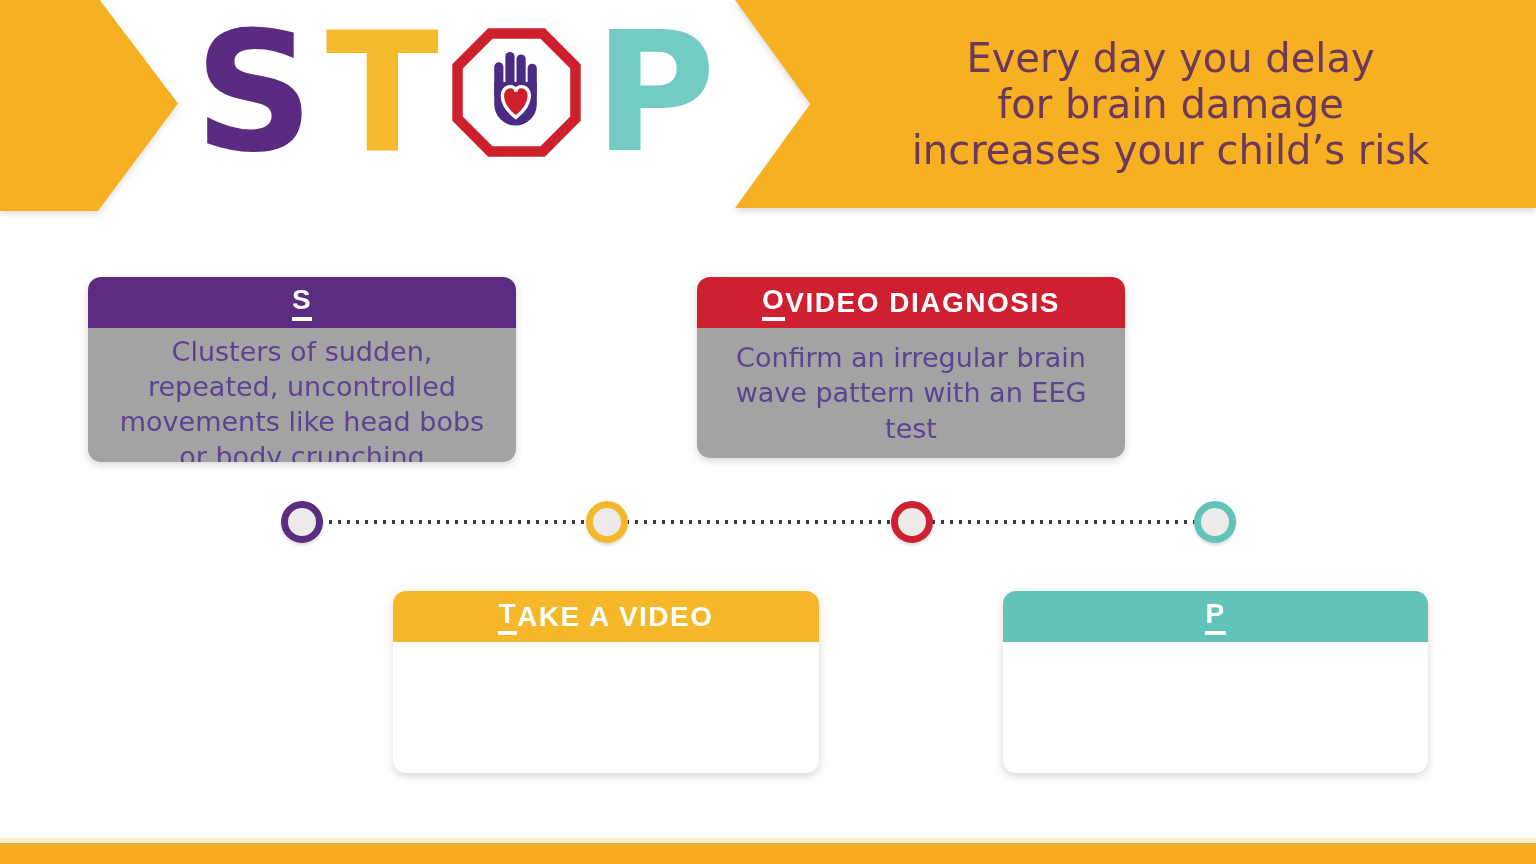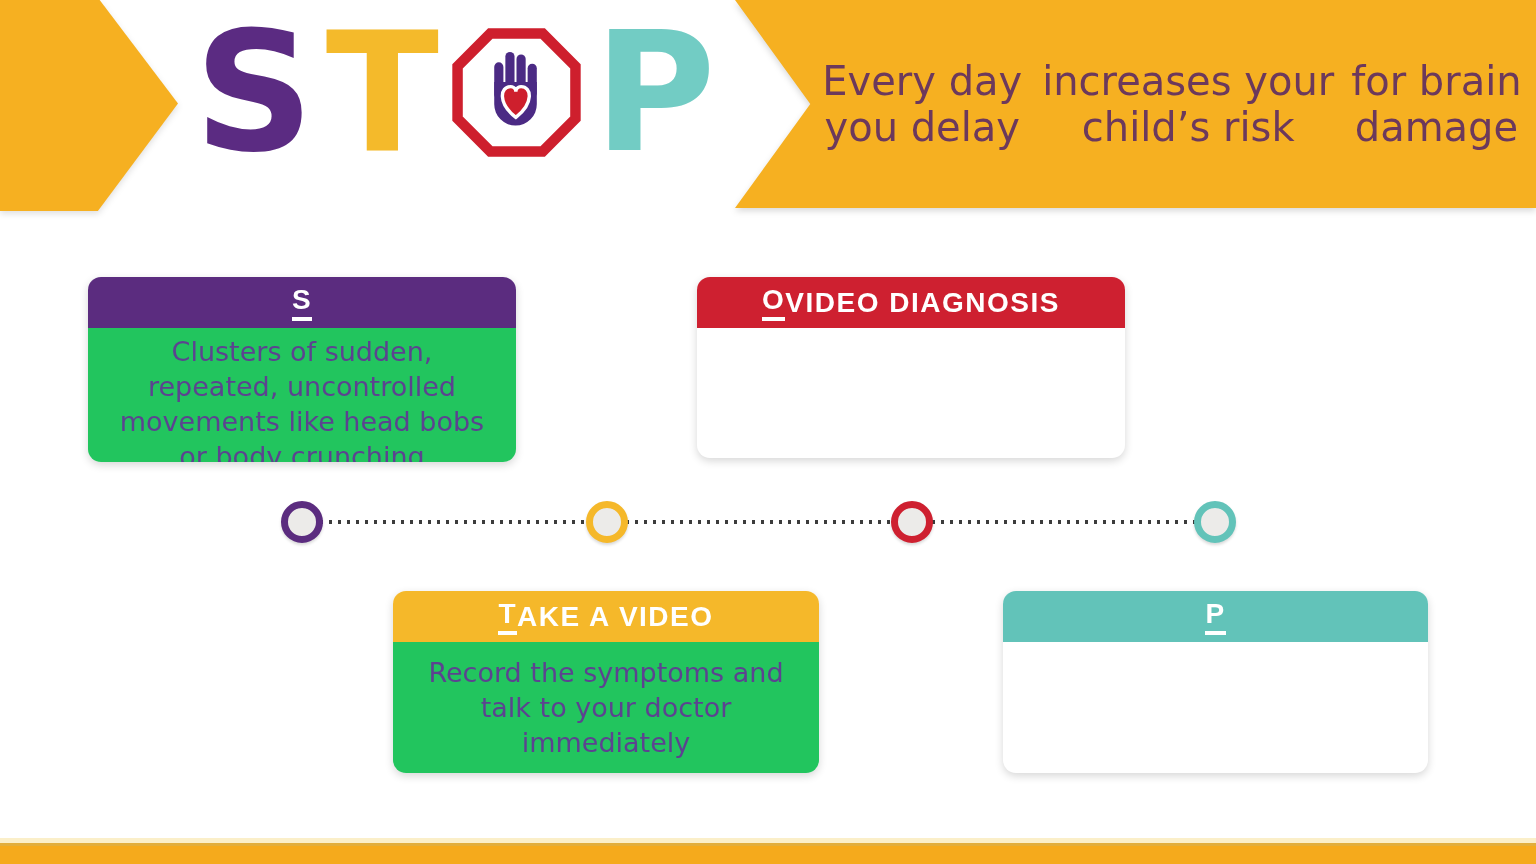--- a/index.html
+++ b/index.html
@@ -11,21 +11,21 @@
   
   .pentagon-wrap{position:absolute;left:0;top:0;filter:drop-shadow(0 3px 3px rgba(0,0,0,.12));}
   .pentagon{
     width:178px;height:211px;background:#F6B021;
     clip-path:polygon(0 0,56% 0,100% 49%,55% 100%,0 100%);
   }
   .banner-wrap{position:absolute;left:735px;top:0;filter:drop-shadow(0 3px 3px rgba(0,0,0,.15));}
   .banner{
     width:801px;height:208px;background:#F6B021;
     clip-path:polygon(0 0,100% 0,100% 100%,0 100%,9.4% 50%);
-    display:flex;flex-direction:row;align-items:center;justify-content:center;
+    display:flex;flex-direction:column;align-items:center;justify-content:center;
     padding-left:70px;box-sizing:border-box;
   }
   .banner-line{
     font-family:"DejaVu Sans","Liberation Sans",sans-serif;
     font-size:40px;line-height:46px;color:#6C395C;text-align:center;
   }
 
   
   .logo-row{
     position:absolute;left:205px;top:20px;width:500px;height:145px;
@@ -53,21 +53,21 @@
   .card-see-signs   {left:88px;  top:277px; width:428px; height:185px;}
   .card-obtain      {left:697px; top:277px; width:428px; height:181px;}
   .card-video       {left:393px; top:591px; width:426px; height:182px;}
   .card-prioritize  {left:1003px;top:591px; width:425px; height:182px;}
   .card-header{
     flex:0 0 51px;display:flex;align-items:center;justify-content:center;
     color:#ffffff;font-weight:bold;font-size:28px;letter-spacing:1.5px;
   }
   .card-header .initial{border-bottom:4px solid #ffffff;padding-bottom:1px;}
   .card-body{
-    flex:1;background:#22c55e;display:flex;align-items:center;justify-content:center;
+    flex:1;background:#a3a3a3;display:flex;align-items:center;justify-content:center;
     text-align:center;color:#5C4390;font-size:27px;line-height:1.3;
     padding:6px 20px;box-sizing:border-box;
     font-family:"DejaVu Sans","Liberation Sans",sans-serif;
   }
 
   
   .timeline-line{
     position:absolute;left:302px;top:520px;width:913px;height:4px;
     background:repeating-linear-gradient(to right,#3C3C3C 0 3px,transparent 3px 9px);
   }
@@ -113,45 +113,45 @@
         </g>
         <path d="M49.5 69 C 35.5 58 37.5 45.5 45.5 45.5 C 49.5 45.5 49.5 49.5 49.5 49.5 C 49.5 49.5 49.5 45.5 53.5 45.5 C 61.5 45.5 63.5 58 49.5 69 Z" fill="#CE1F2D" stroke="#ffffff" stroke-width="2.6"></path>
       </svg>
     </span>
     <span class="logo-letter letter-p">P</span>
   </div>
 
   <div class="banner-wrap">
     <div class="banner">
       <div class="banner-line">Every day you delay</div>
+      <div class="banner-line">for brain damage</div>
       <div class="banner-line">increases your child’s risk</div>
-      <div class="banner-line">for brain damage</div>
     </div>
   </div>
 
   <div class="card card-see-signs">
     <div class="card-header" style="background-color: rgb(91, 44, 127);">
       <span class="initial">S</span>
     </div>
     <div class="card-body">Clusters of sudden, repeated, uncontrolled movements like head bobs or body crunching</div>
   </div>
 
   <div class="card card-obtain">
     <div class="card-header" style="background-color: rgb(206, 32, 48);">
       <span class="initial">O</span>
         <span>VIDEO DIAGNOSIS</span>
     </div>
+    <div class="card-body">Confirm an irregular brain wave pattern with an EEG test</div>
   </div>
 
   <div class="card card-video">
     <div class="card-header" style="background-color: rgb(245, 184, 42);">
       <span class="initial">T</span>
         <span>AKE A VIDEO</span>
     </div>
-    <div class="card-body">Record the symptoms and talk to your doctor immediately</div>
   </div>
 
   <div class="card card-prioritize">
     <div class="card-header" style="background-color: rgb(98, 195, 185);">
       <span class="initial">P</span>
     </div>
   </div>
 
   <div class="timeline-line"></div>
   <div class="timeline-dot dot-1" style="border-color: rgb(91, 44, 127);"></div>

